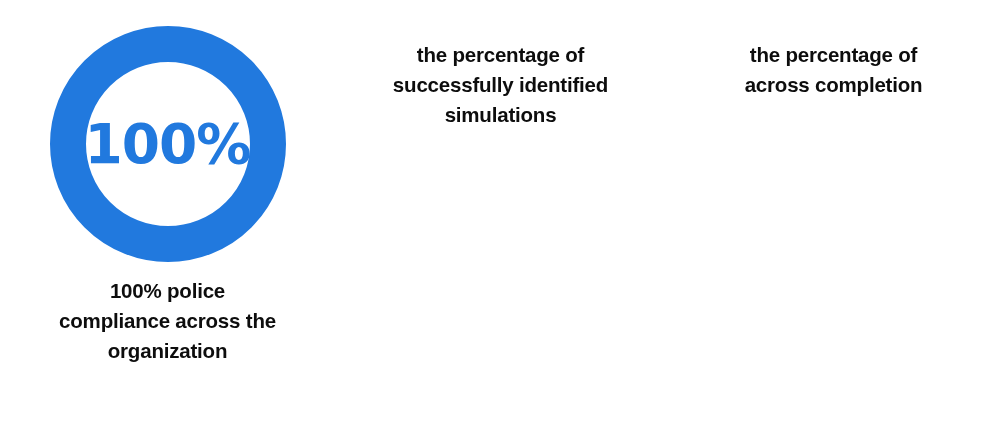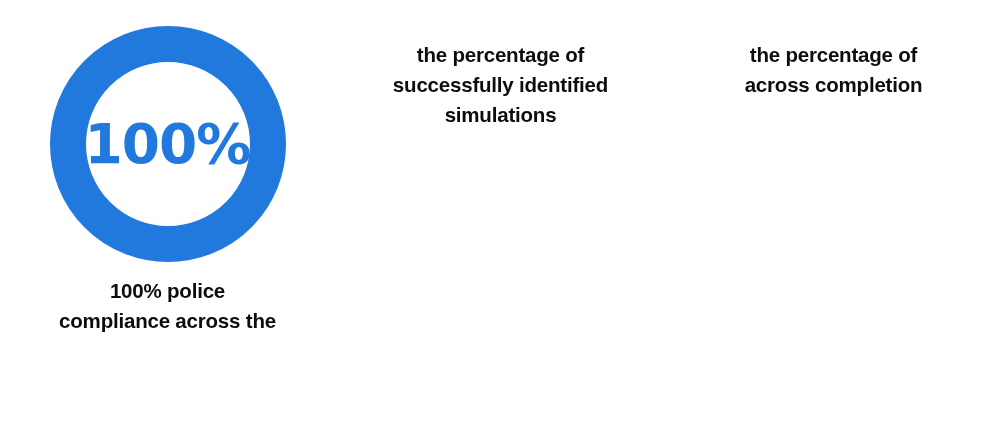--- a/index.html
+++ b/index.html
@@ -81,20 +81,21 @@
     <div class="donut-wrap">
       <svg viewBox="0 0 236 236">
         <circle cx="118" cy="118" r="100" fill="none" stroke="#e9f0fc" stroke-width="36" stroke-opacity="0"></circle>
         <circle cx="118" cy="118" r="100" fill="none" stroke="#2179de" stroke-width="36" stroke-dasharray="628.3 628.3" stroke-dashoffset="0" transform="rotate(-90 118 118)"></circle>
       </svg>
       <div class="donut-value">100%</div>
     </div>
     <div class="stat-caption">
       <span class="caption-line">100% police</span>
       <span class="caption-line">compliance across the</span>
+      <span class="caption-line">organization</span>
     </div>
   </div>
 
   <div class="stat-card">
     <div class="stat-caption">
       <span class="caption-line">the percentage of</span>
       <span class="caption-line">successfully identified</span>
       <span class="caption-line">simulations</span>
     </div>
   </div>

